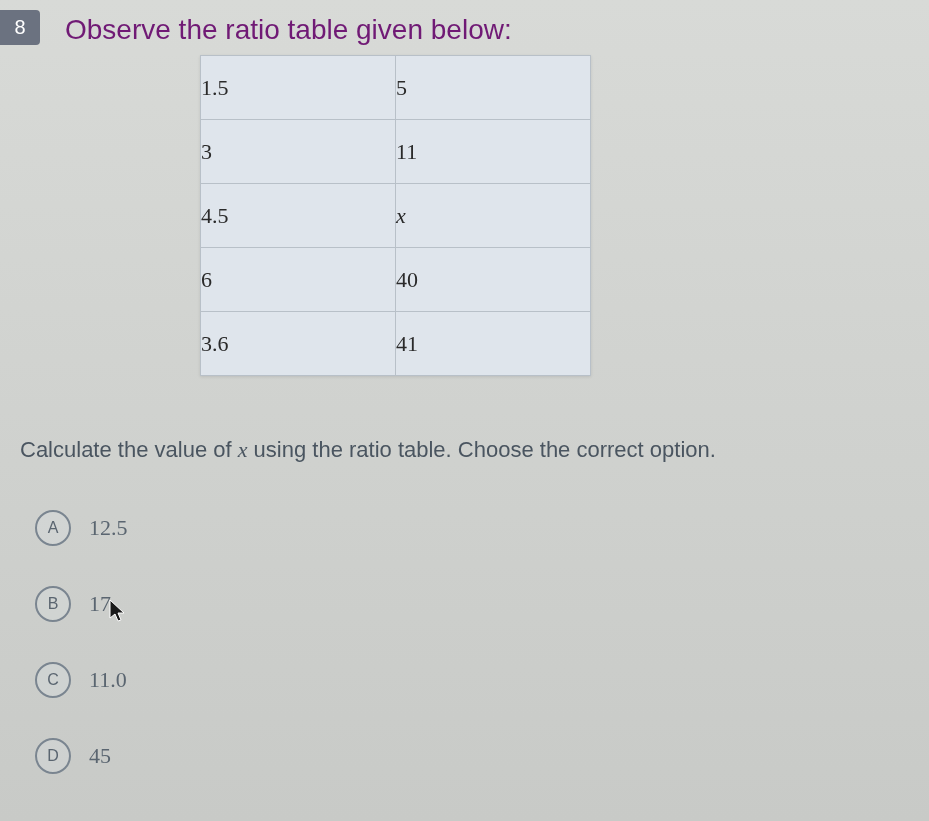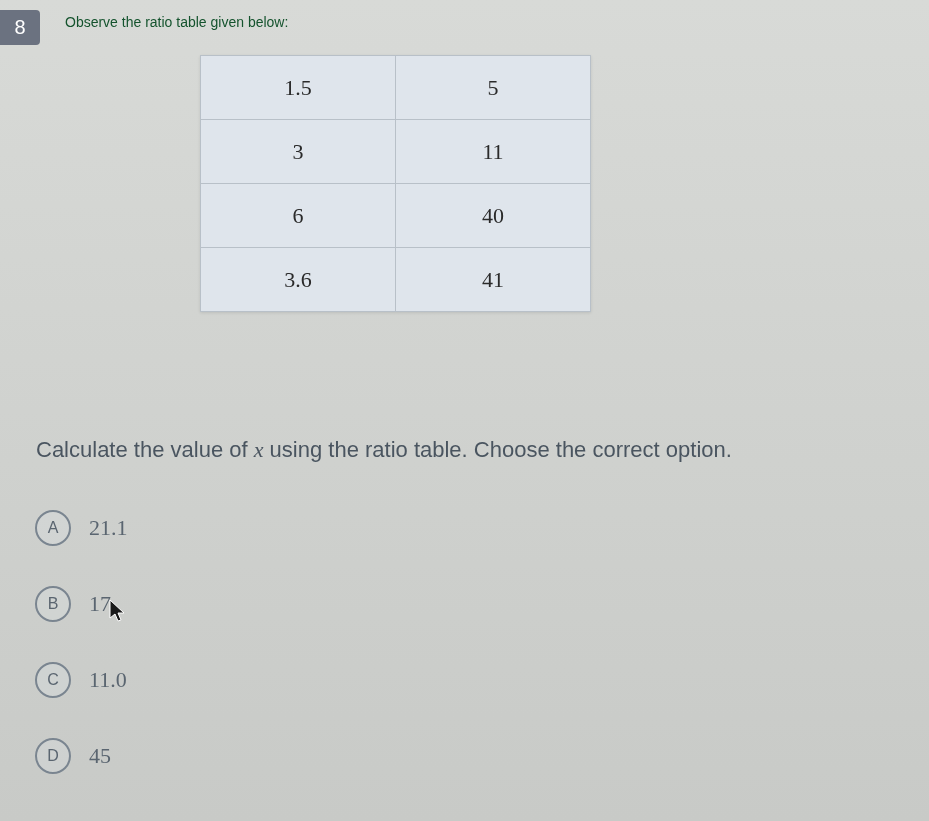--- a/index.html
+++ b/index.html
@@ -27,49 +27,48 @@
       align-items: center;
       justify-content: center;
       font-size: 20px;
       font-weight: 500;
       border-radius: 0 4px 4px 0;
     }
     .question-text {
       position: absolute;
       top: 14px;
       left: 65px;
-      font-size: 14px;
-      color: #14532d;
+      font-size: 28px;
+      color: #701a75;
       font-weight: 500;
     }
     .ratio-table {
       position: absolute;
       top: 55px;
       left: 200px;
       border-collapse: collapse;
       background: #dfe5ec;
       box-shadow: 0 1px 3px rgba(0,0,0,0.1);
     }
     .ratio-table td {
       border: 1px solid #b8c0c8;
       width: 195px;
       height: 64px;
-      text-align: center;
       font-size: 22px;
       color: #2a2a2a;
       font-family: Georgia, serif;
     }
     .ratio-table td.italic {
       font-style: italic;
       font-family: Georgia, serif;
     }
     .calc-text {
       position: absolute;
       top: 437px;
-      left: 36px;
+      left: 20px;
       font-size: 22px;
       color: #4a5560;
       font-weight: 500;
     }
     .calc-text .italic {
       font-style: italic;
       font-family: Georgia, serif;
     }
     .options {
       position: absolute;
@@ -119,38 +118,42 @@
   <tbody>
       <tr>
     <td>1.5</td>
     <td>5</td>
   </tr>
   <tr>
     <td>3</td>
     <td>11</td>
   </tr>
   <tr>
+    <td>4.5</td>
+    <td class="italic">x</td>
+  </tr>
+  <tr>
     <td>6</td>
     <td>40</td>
   </tr>
   <tr>
     <td>3.6</td>
     <td>41</td>
   </tr>
 </tbody>
   </table>
 
 <div class="calc-text">
   <span>Calculate the value of </span><span class="italic">x</span><span> using the ratio table. Choose the correct option.</span>
 </div>
 
 <div class="options">
   <div class="option">
     <div class="option-circle">A</div>
-    <div class="option-label">21.1</div>
+    <div class="option-label">12.5</div>
   </div>
   <div class="option">
     <div class="option-circle">B</div>
     <div class="option-label">17</div>
   </div>
   <div class="option">
     <div class="option-circle">C</div>
     <div class="option-label">11.0</div>
   </div>
   <div class="option">

